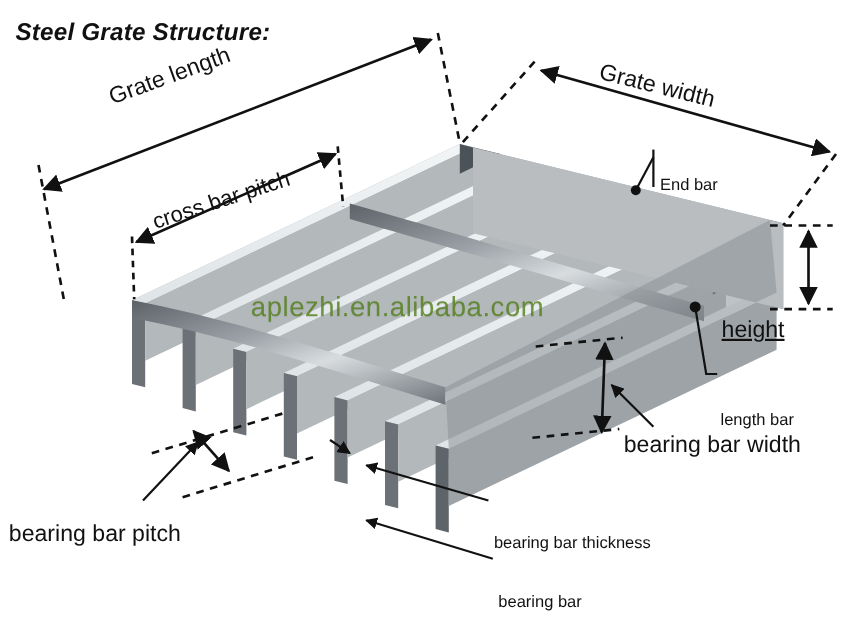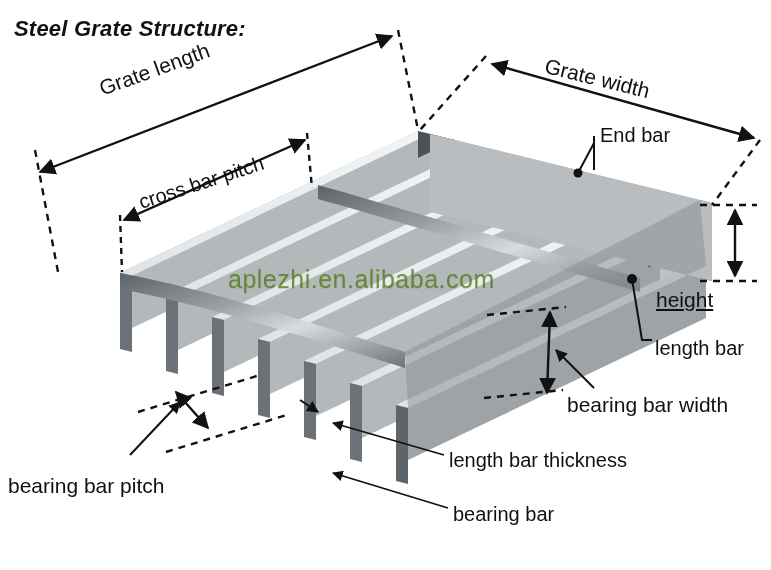--- a/index.html
+++ b/index.html
@@ -3,21 +3,21 @@
 <meta charset="utf-8">
 <title>Steel Grate Structure</title>
 <style>
   html,body{margin:0;padding:0;background:#ffffff;}
   body{width:771px;height:570px;overflow:hidden;font-family:"Liberation Sans",sans-serif;}
   #stage{position:relative;width:771px;height:570px;background:#ffffff;}
   #diagram-svg{position:absolute;left:0;top:0;width:771px;height:570px;}
   .lbl{position:absolute;color:#111111;white-space:nowrap;font-family:"Liberation Sans",sans-serif;}
   #page-title{left:14px;top:16px;font-size:22px;font-weight:bold;letter-spacing:.2px;font-style:italic;}
   .dim-label{font-size:21px;}
-  .lead-label{font-size:20px;}
+  .lead-label{font-size:15px;margin-top:36px;}
   #lbl-grate-length{left:96px;top:78px;transform:rotate(-20deg);transform-origin:left top;}
   #lbl-grate-width{left:548px;top:54px;transform:rotate(14deg);transform-origin:left top;}
   #lbl-cross-bar-pitch{left:136px;top:192px;transform:rotate(-18deg);transform-origin:left top;font-size:20px;}
   #lbl-end-bar{left:600px;top:124px;}
   #lbl-height{left:656px;top:288px;text-decoration:underline;}
   #lbl-cross-bar{left:655px;top:337px;}
   #lbl-bearing-bar-width{left:533px;top:393px;margin-left:34px;}
   #lbl-bearing-bar-thickness{left:449px;top:449px;}
   #lbl-bearing-bar{left:453px;top:503px;}
   #lbl-bearing-bar-pitch{left:8px;top:452px;margin-top:22px;}
@@ -191,20 +191,20 @@
   <div class="lbl dim-label" id="lbl-cross-bar-pitch">cross bar pitch</div>
 
   <div class="lbl lead-label" id="lbl-end-bar">End bar</div>
 
   <div class="lbl dim-label" id="lbl-height">height</div>
 
   <div class="lbl lead-label" id="lbl-cross-bar">length bar</div>
 
   <div class="lbl dim-label" id="lbl-bearing-bar-width">bearing bar width</div>
 
-  <div class="lbl lead-label" id="lbl-bearing-bar-thickness">length bar thickness</div>
+  <div class="lbl lead-label" id="lbl-bearing-bar-thickness">bearing bar thickness</div>
 
   <div class="lbl lead-label" id="lbl-bearing-bar">bearing bar</div>
 
   <div class="lbl dim-label" id="lbl-bearing-bar-pitch">bearing bar pitch</div>
 
   <div id="watermark">aplezhi.en.alibaba.com</div>
 </div>
 
 </body></html>

